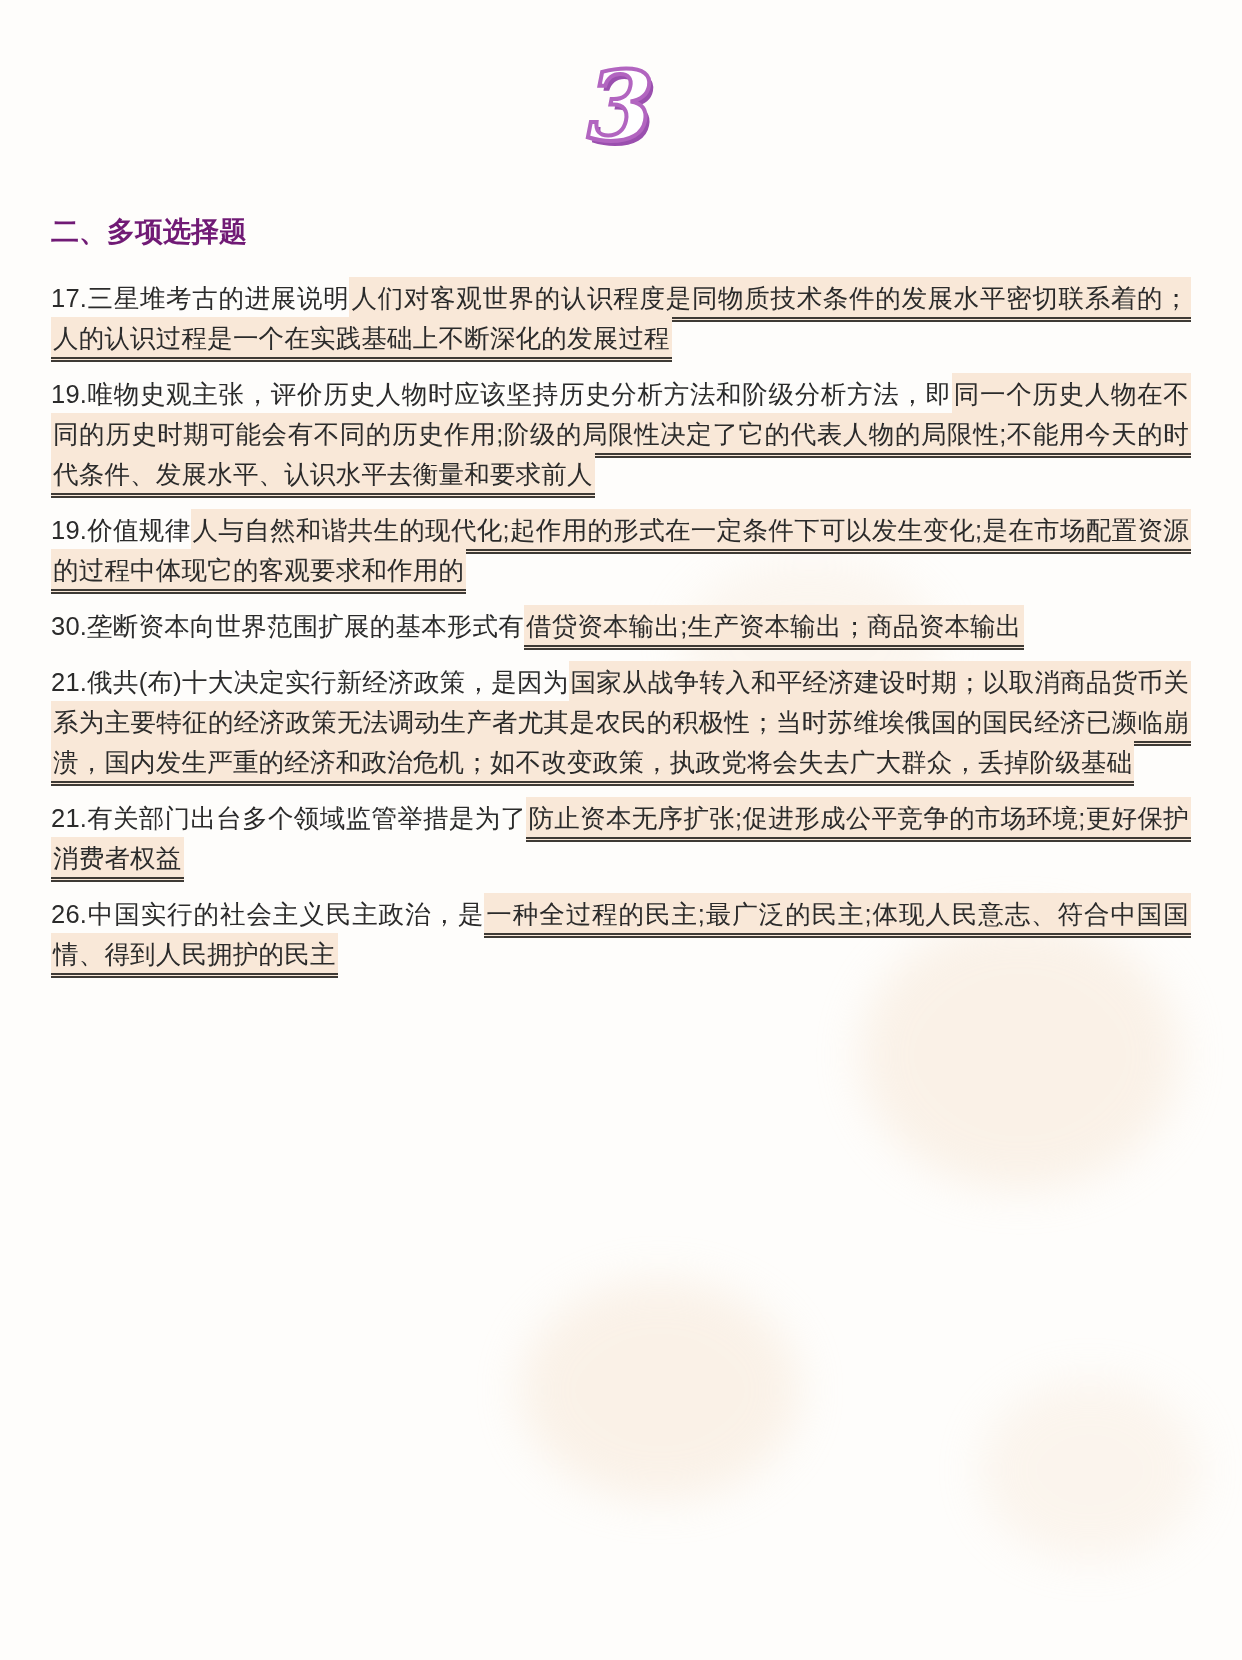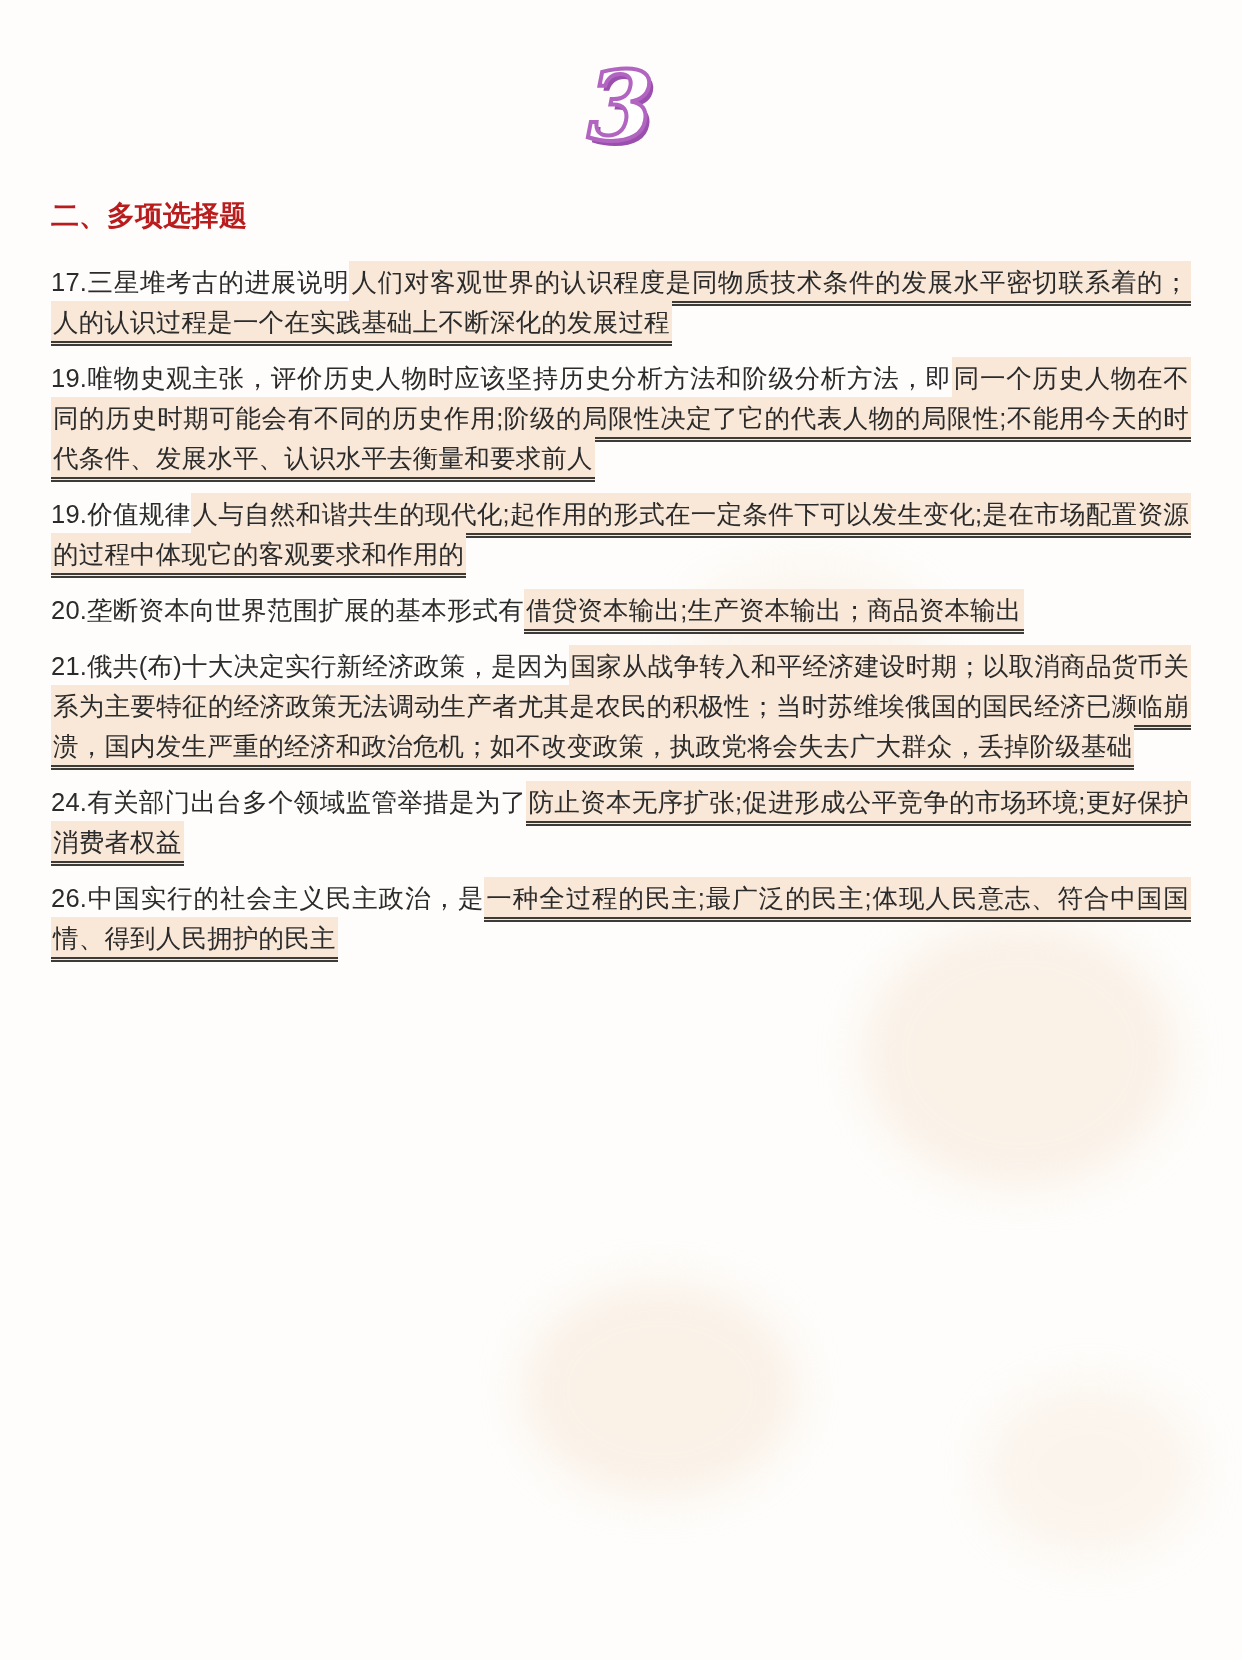--- a/index.html
+++ b/index.html
@@ -45,24 +45,24 @@
     font-weight: bold;
     font-size: 96px;
     line-height: 110px;
     color: #ffffff;
     -webkit-text-stroke: 4px var(--accent, #b265c0);
     text-shadow: 4px 5px 0 #9a4fae, -1px -1px 0 #c98fd4;
     letter-spacing: 0;
   }
 
   .section-title {
-    margin-top: 28px;
+    margin-top: 44px;
     font-size: 28px;
     font-weight: bold;
-    color: #b91c1c;
+    color: #701a75;
     line-height: 36px;
   }
 
   .questions {
     margin-top: 28px;
   }
 
   .question {
     margin: 16px 0 0 0;
     font-size: 25.5px;
@@ -95,18 +95,18 @@
 
 <div class="sheet">
   <div class="page-number">3</div>
 
   <div class="section-title">二、多项选择题</div>
 
   <div class="questions">
       <p class="question"><span class="seg">17.三星堆考古的进展说明</span><span class="seg hl">人们对客观世界的认识程度是同物质技术条件的发展水平密切联系着的；人的认识过程是一个在实践基础上不断深化的发展过程</span></p>
       <p class="question"><span class="seg">19.唯物史观主张，评价历史人物时应该坚持历史分析方法和阶级分析方法，即</span><span class="seg hl">同一个历史人物在不同的历史时期可能会有不同的历史作用;阶级的局限性决定了它的代表人物的局限性;不能用今天的时代条件、发展水平、认识水平去衡量和要求前人</span></p>
       <p class="question"><span class="seg">19.价值规律</span><span class="seg hl">人与自然和谐共生的现代化;起作用的形式在一定条件下可以发生变化;是在市场配置资源的过程中体现它的客观要求和作用的</span></p>
-      <p class="question"><span class="seg">20.垄断资本向世界范围扩展的基本形式有</span><span class="seg hl">借贷资本输出;生产资本输出；商品资本输出</span></p>
+      <p class="question"><span class="seg">30.垄断资本向世界范围扩展的基本形式有</span><span class="seg hl">借贷资本输出;生产资本输出；商品资本输出</span></p>
       <p class="question"><span class="seg">21.俄共(布)十大决定实行新经济政策，是因为</span><span class="seg hl">国家从战争转入和平经济建设时期；以取消商品货币关系为主要特征的经济政策无法调动生产者尤其是农民的积极性；当时苏维埃俄国的国民经济已濒临崩溃，国内发生严重的经济和政治危机；如不改变政策，执政党将会失去广大群众，丢掉阶级基础</span></p>
-      <p class="question"><span class="seg">24.有关部门出台多个领域监管举措是为了</span><span class="seg hl">防止资本无序扩张;促进形成公平竞争的市场环境;更好保护消费者权益</span></p>
+      <p class="question"><span class="seg">21.有关部门出台多个领域监管举措是为了</span><span class="seg hl">防止资本无序扩张;促进形成公平竞争的市场环境;更好保护消费者权益</span></p>
       <p class="question"><span class="seg">26.中国实行的社会主义民主政治，是</span><span class="seg hl">一种全过程的民主;最广泛的民主;体现人民意志、符合中国国情、得到人民拥护的民主</span></p>
     </div>
 </div>
 
 </body></html>

